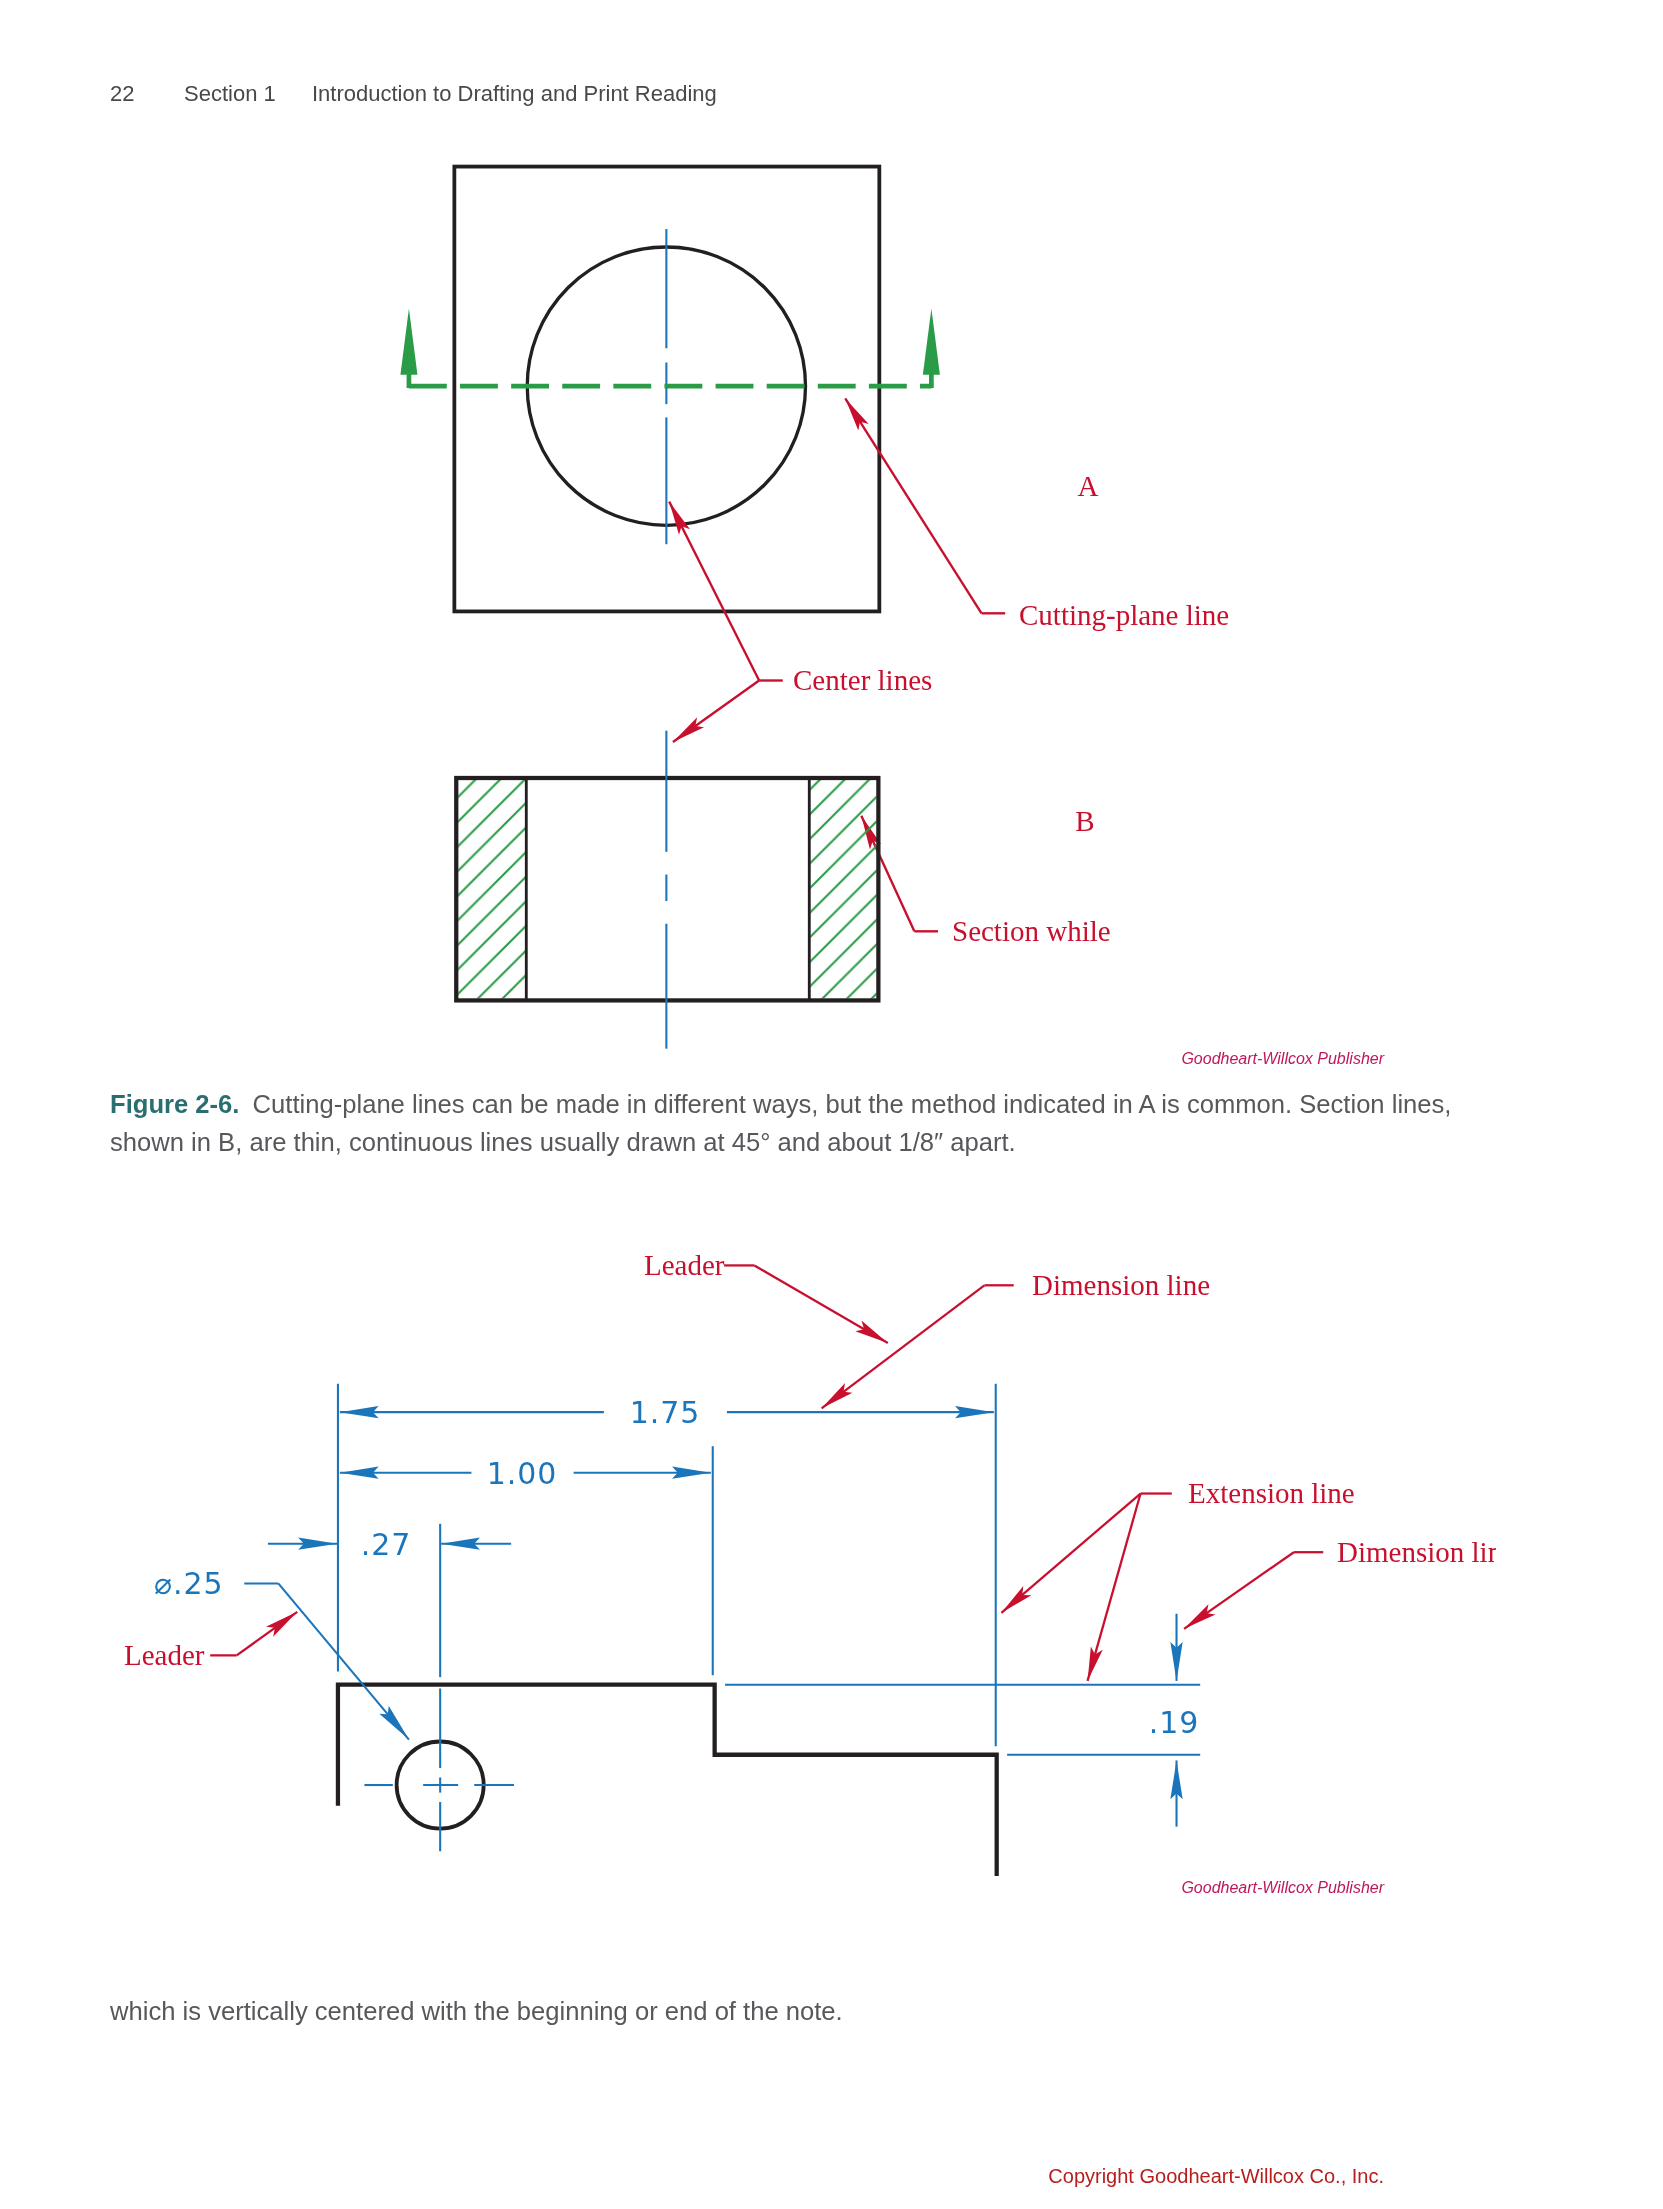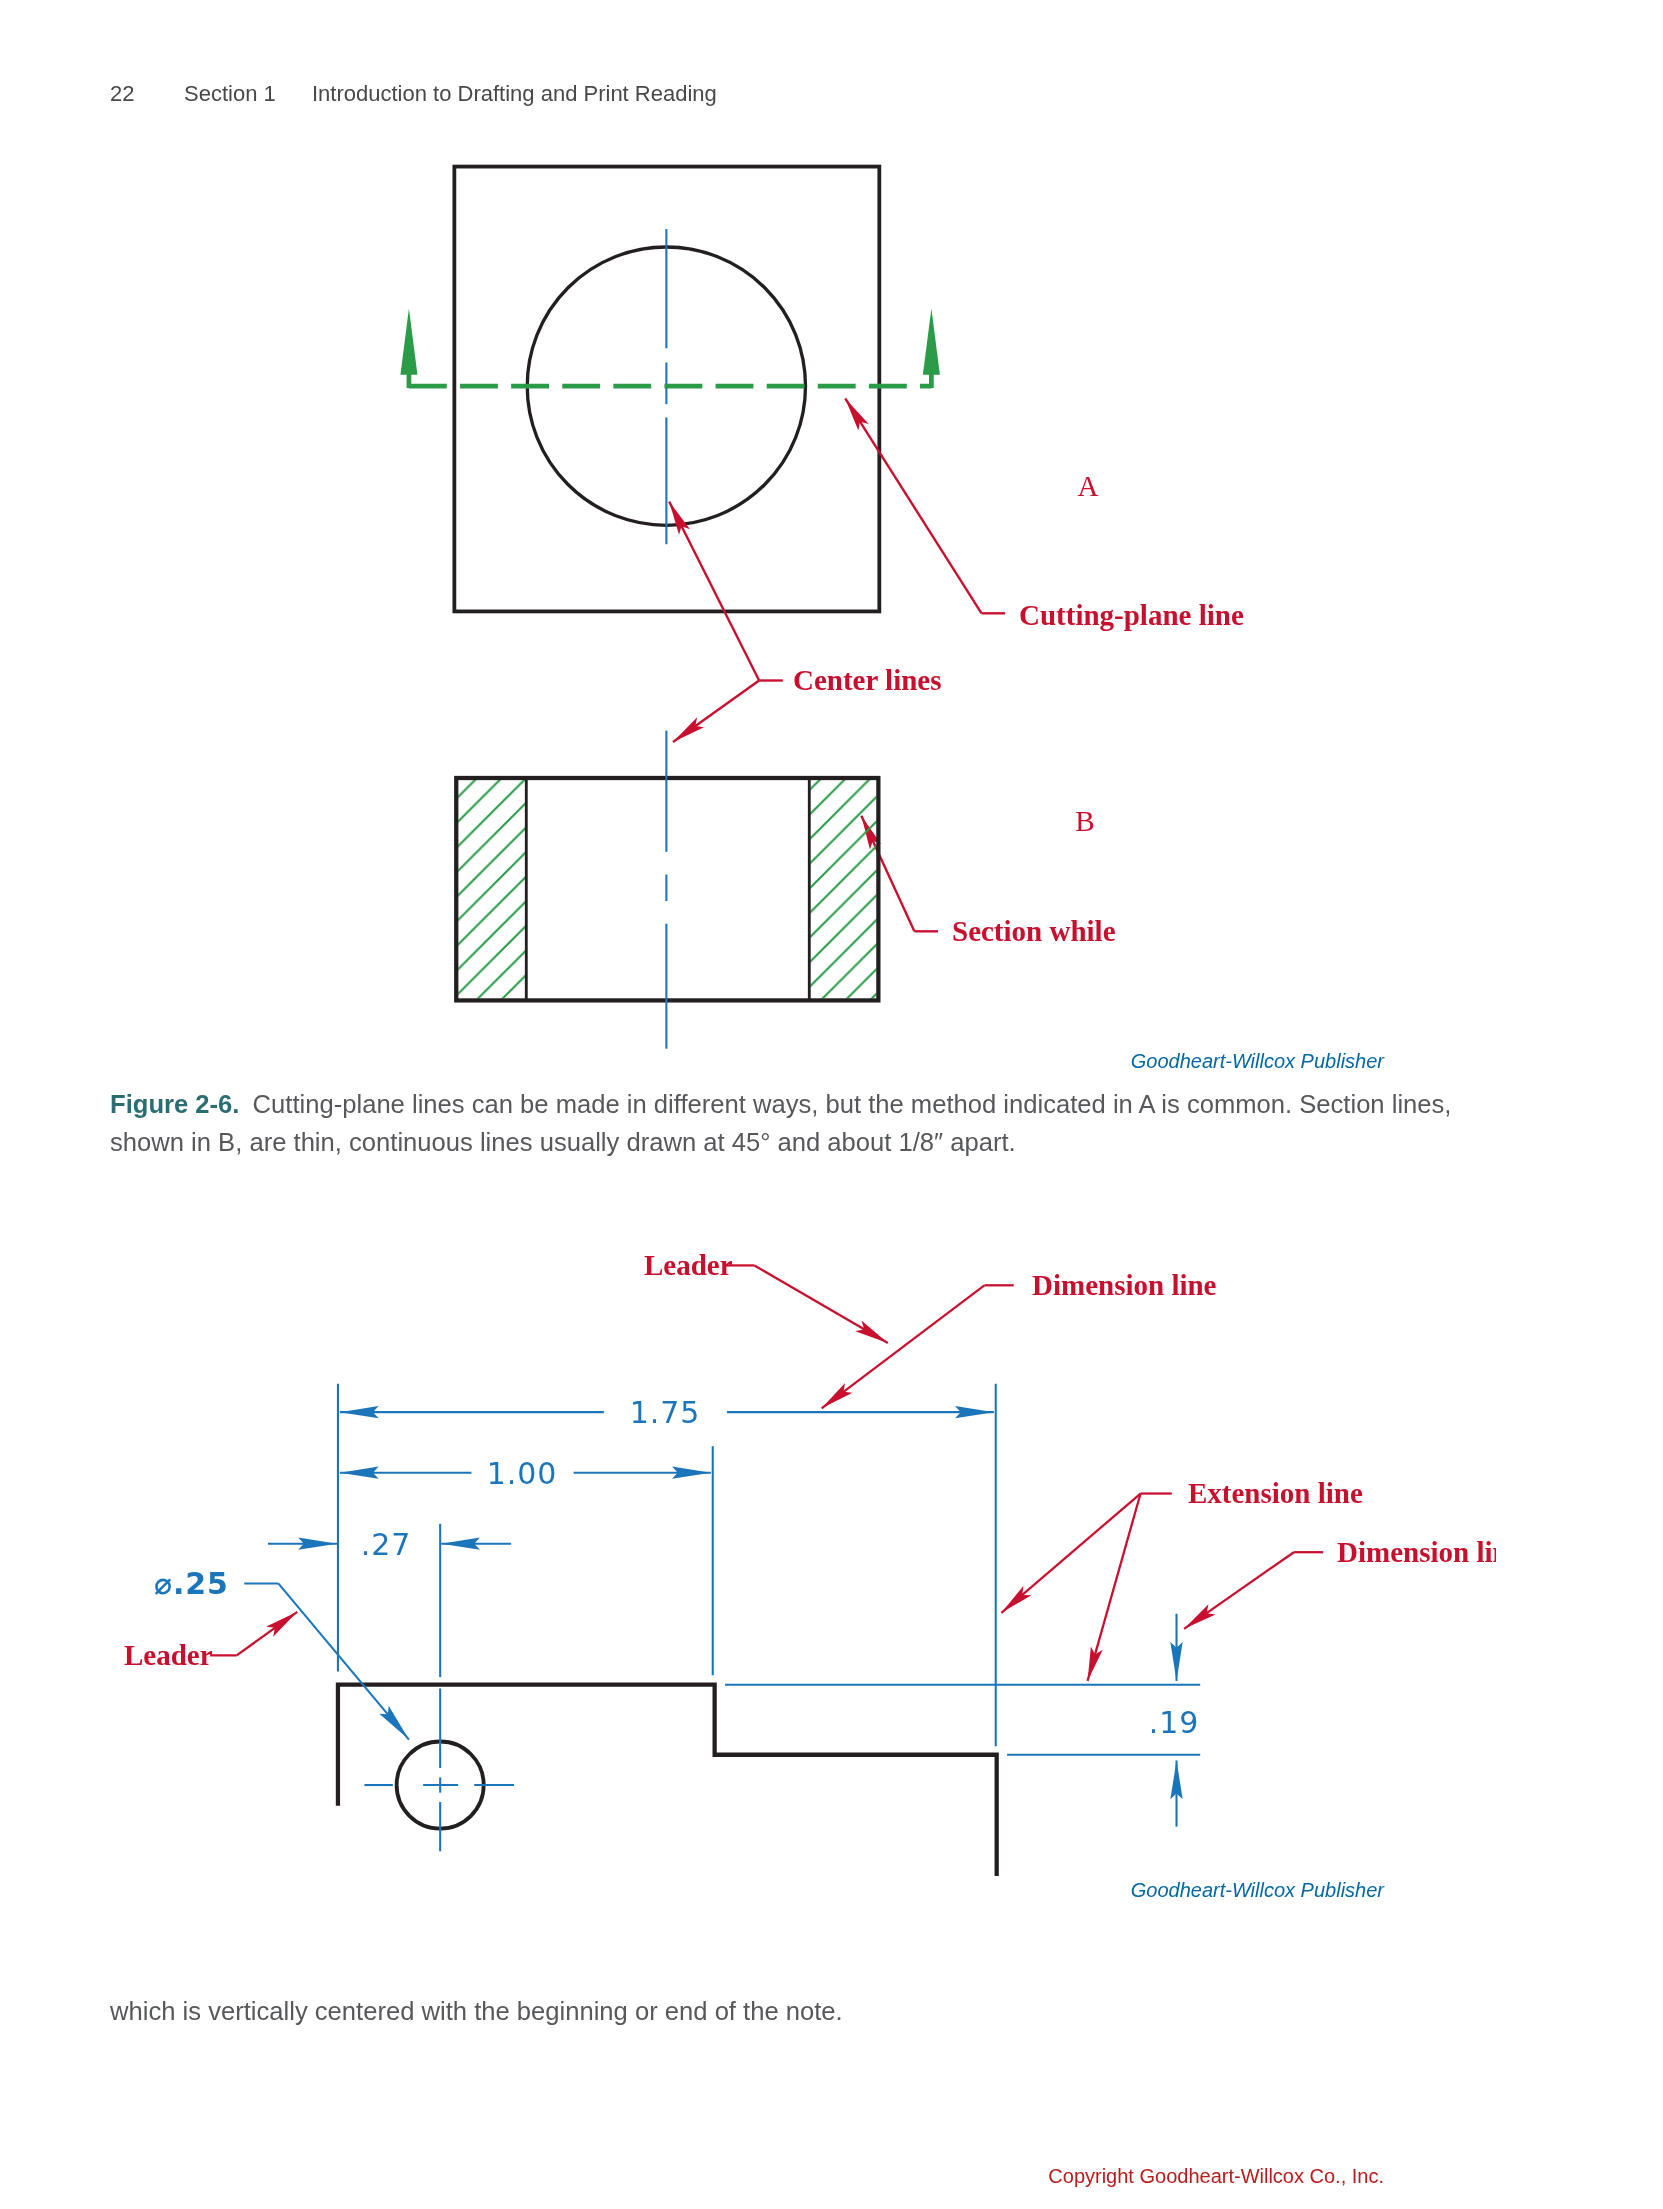--- a/index.html
+++ b/index.html
@@ -1,24 +1,24 @@
 <!DOCTYPE html>
 <html style="font-size:15px"><head>
 <meta charset="utf-8">
 <style>
   html,body{margin:0;padding:0;background:#ffffff;}
   #page{position:relative;width:1496px;height:2210px;background:#ffffff;overflow:hidden;
         font-family:"Liberation Sans",sans-serif;}
   .abs{position:absolute;white-space:nowrap;}
   .hdr{font-size:22px;color:#48484a;}
   .red-label{font-family:"Liberation Serif",serif;font-size:29px;color:#c8102e;}
-  .cy{transform:translateY(-50%);font-weight:bold;}
+  .cy{transform:translateY(-50%);}
   .cc{transform:translate(-50%,-50%);}
   .dim{font-family:"DejaVu Sans",sans-serif;font-size:30px;color:#1b75bb;letter-spacing:0.9px;}
-  .credit{font-size:20px;font-style:italic;color:#0369a1;}
+  .credit{font-size:16px;font-style:italic;color:#be185d;}
   .caption{font-size:25.6px;color:#57585b;}
   .caption .figlabel{font-weight:bold;color:#2b6e71;margin-right:13.2px;}
   .footer{font-size:20px;color:#b91c1c;}
   svg{position:absolute;left:0;top:0;}
 </style>
 </head>
 <body>
 
 <div id="page">
 

